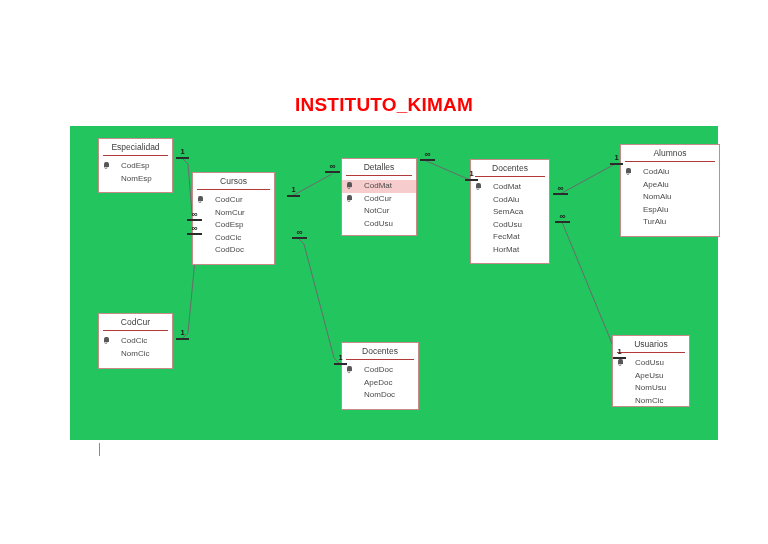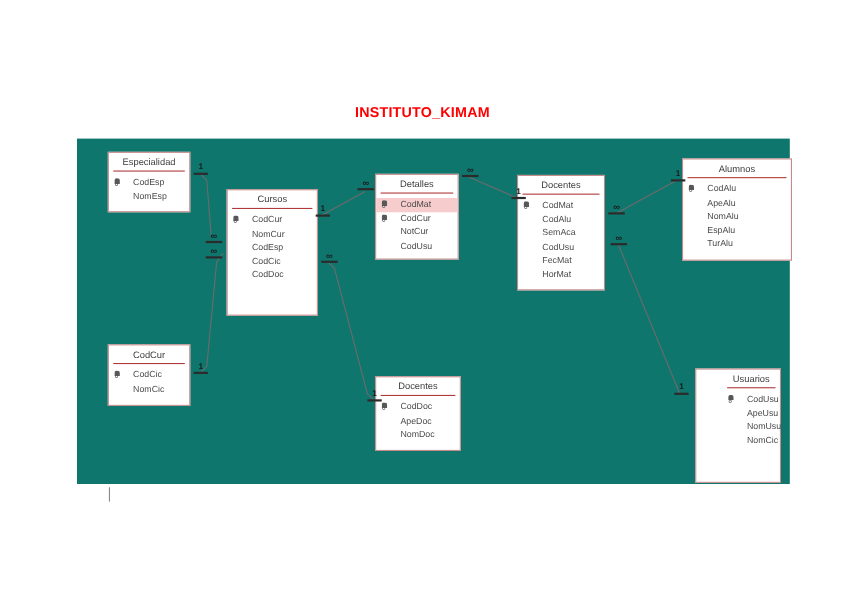--- a/index.html
+++ b/index.html
@@ -16,32 +16,32 @@
   }
 
   #page-title {
     position: absolute;
     left: 0;
     top: 94px;
     width: 768px;
     text-align: center;
     color: #ff0000;
     font-weight: bold;
-    font-size: 13px;
+    font-size: 19px;
     letter-spacing: 0.2px;
     font-family: "Liberation Sans", sans-serif;
   }
 
   #canvas {
     position: absolute;
     left: 70px;
     top: 126px;
     width: 648px;
     height: 314px;
-    background: #0f766e;
+    background: #22c55e;
   }
 
   
   .tbl {
     position: absolute;
     background: #ffffff;
     border: 1px solid #c58b8b;
     box-sizing: border-box;
   }
   .tbl-title {
@@ -160,21 +160,21 @@
   </svg>
 
   <div class="tbl" style="left:28px; top:12px; width:75px; height:55px;">
     <div class="tbl-title">Especialidad</div>
     <div class="tbl-fields">
       <div class="fld pk"><span class="keyglyph">⚷</span><span class="fname">CodEsp</span></div>
       <div class="fld"><span class="fname">NomEsp</span></div>
     </div>
   </div>
 
-  <div class="tbl" style="left:136px; top:46px; width:83px; height:115px;">
+  <div class="tbl" style="left:122px; top:46px; width:83px; height:93px;">
     <div class="tbl-title">Cursos</div>
     <div class="tbl-fields">
       <div class="fld pk"><span class="keyglyph">⚷</span><span class="fname">CodCur</span></div>
       <div class="fld"><span class="fname">NomCur</span></div>
       <div class="fld"><span class="fname">CodEsp</span></div>
       <div class="fld"><span class="fname">CodCic</span></div>
       <div class="fld"><span class="fname">CodDoc</span></div>
     </div>
   </div>
 
@@ -221,21 +221,21 @@
 
   <div class="tbl" style="left:271px; top:216px; width:78px; height:68px;">
     <div class="tbl-title">Docentes</div>
     <div class="tbl-fields">
       <div class="fld pk"><span class="keyglyph">⚷</span><span class="fname">CodDoc</span></div>
       <div class="fld"><span class="fname">ApeDoc</span></div>
       <div class="fld"><span class="fname">NomDoc</span></div>
     </div>
   </div>
 
-  <div class="tbl" style="left:562px; top:209px; width:78px; height:104px;padding-left:24px;">
+  <div class="tbl" style="left:542px; top:209px; width:78px; height:72px;">
     <div class="tbl-title">Usuarios</div>
     <div class="tbl-fields">
       <div class="fld pk"><span class="keyglyph">⚷</span><span class="fname">CodUsu</span></div>
       <div class="fld"><span class="fname">ApeUsu</span></div>
       <div class="fld"><span class="fname">NomUsu</span></div>
       <div class="fld"><span class="fname">NomCic</span></div>
     </div>
   </div>
 
   <div class="card one" style="left:106px; top:22px;"><span>1</span><span class="bar"></span></div>

